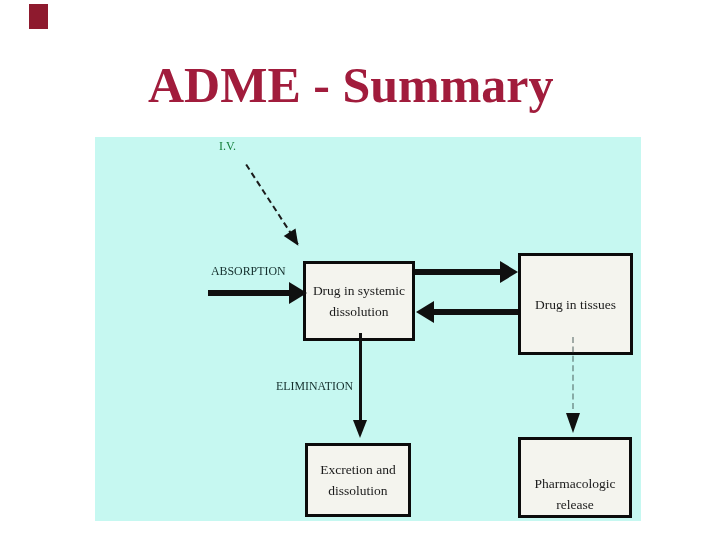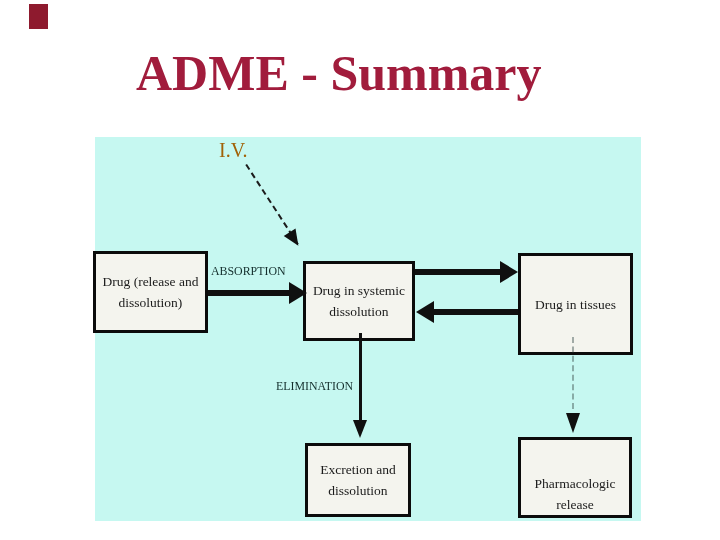--- a/index.html
+++ b/index.html
@@ -4,38 +4,38 @@
 <style>
   html,body{margin:0;padding:0;background:#ffffff;}
   #slide{
     position:relative;width:720px;height:540px;background:#ffffff;overflow:hidden;
     font-family:"Liberation Serif", serif;
   }
   #corner-accent{
     position:absolute;left:29px;top:4px;width:19px;height:25px;background:#8E1A2E;
   }
   #slide-title{
-    position:absolute;left:136px;top:44px;margin:0;
+    position:absolute;left:136px;top:44px;margin:12px;
     font-size:50px;font-weight:bold;color:#A11C3C;letter-spacing:0px;white-space:nowrap;
   }
   #diagram-panel{
     position:absolute;left:95px;top:137px;width:546px;height:384px;background:#C6F8F1;
   }
   .box{
     position:absolute;box-sizing:border-box;background:#F4F4EE;border:3px solid #0b0b0b;
     display:flex;flex-direction:column;justify-content:center;align-items:center;
     text-align:center;color:#1b1b1b;font-size:13.5px;
   }
   .box span{display:block;line-height:21px;white-space:nowrap;}
   .flow-label{
     position:absolute;color:#142f2d;font-size:13.5px;white-space:nowrap;
     transform:scaleX(0.88);transform-origin:0 50%;
   }
   #iv-label{
-    position:absolute;left:219px;top:139px;font-size:20px;color:#a16207;white-space:nowrap;
+    position:absolute;left:219px;top:139px;font-size:12px;color:#15803d;white-space:nowrap;
   }
   .shaft-h{position:absolute;height:6px;background:#101010;}
   .shaft-v{position:absolute;width:3px;background:#101010;}
   .tri{position:absolute;width:0;height:0;}
   .tri-right{border-top:11px solid transparent;border-bottom:11px solid transparent;border-left:18px solid #101010;}
   .tri-left{border-top:11px solid transparent;border-bottom:11px solid transparent;border-right:18px solid #101010;}
   .tri-down{border-left:7px solid transparent;border-right:7px solid transparent;border-top:18px solid #101010;}
   #tissue-dash-line{
     position:absolute;left:572px;top:337px;width:0;height:72px;
     border-left:2px dashed rgba(60,80,78,0.45);
@@ -49,24 +49,20 @@
   <div id="corner-accent"></div>
 
   <h1 id="slide-title">ADME - Summary</h1>
 
   <div id="diagram-panel">
 
     <span id="iv-label" style="left:124px;top:2px;">I.V.</span>
     <div style="position:absolute;left:152px;top:27px;width:95px;height:0;border-top:2px dashed #1c1c1c;transform:rotate(57deg);transform-origin:0 0;"></div>
     <div class="tri" style="left:192px;top:94px;border-left:7px solid transparent;border-right:7px solid transparent;border-top:16px solid #101010;transform:rotate(-33deg);"></div>
 
-    <div class="box" style="left:-2px;top:114px;width:115px;height:82px;">
-      <span>Drug (release and</span>
-      <span>dissolution)</span>
-    </div>
 
     <div class="box" style="left:208px;top:124px;width:112px;height:80px;">
       <span>Drug in systemic</span>
       <span>dissolution</span>
     </div>
 
     <div class="box" style="left:423px;top:116px;width:115px;height:102px;">
       <span>Drug in tissues</span>
       <span></span>
     </div>

